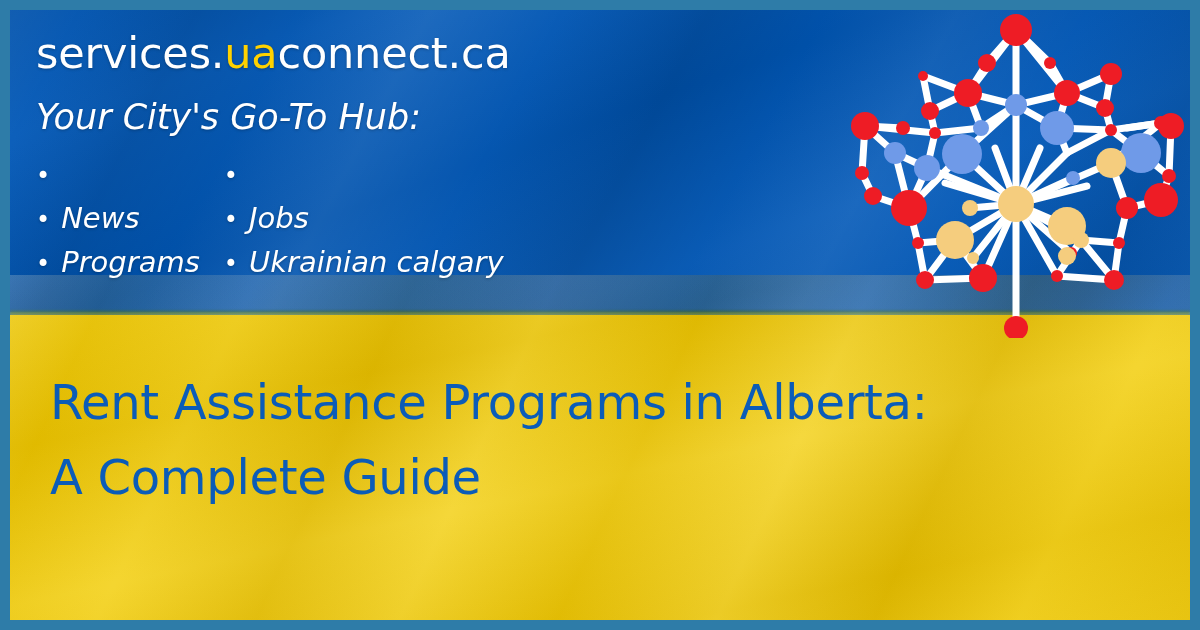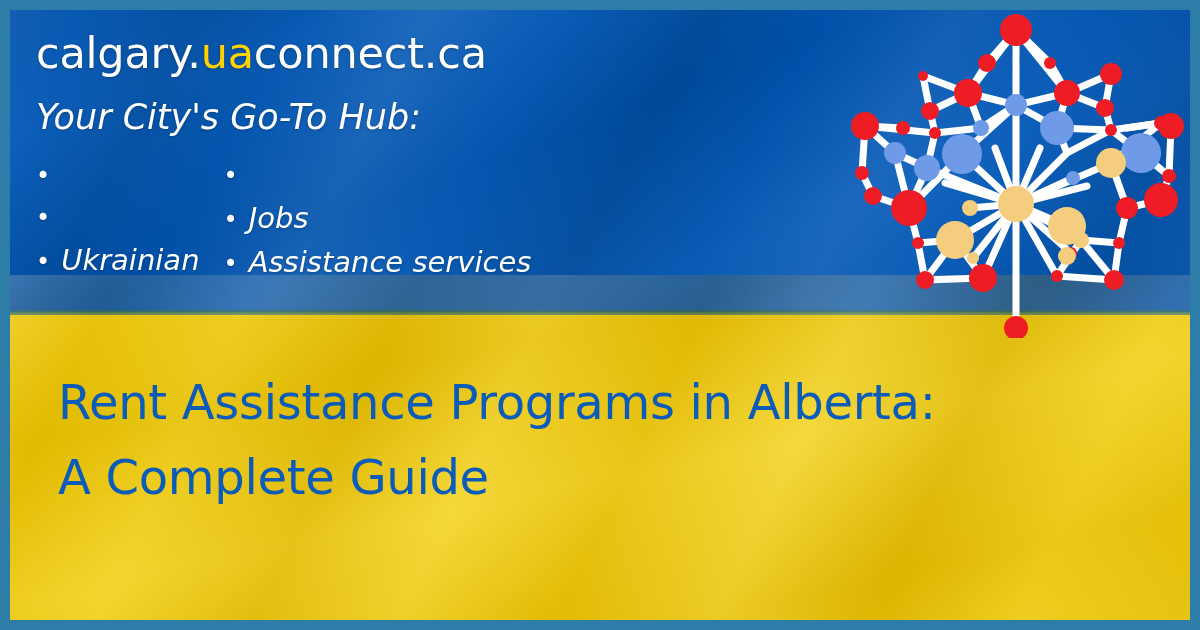--- a/index.html
+++ b/index.html
@@ -119,21 +119,21 @@
     font-size:29px;font-style:italic;color:#ffffff;
     line-height:42px;white-space:nowrap;
     text-shadow:0 1px 3px rgba(0,0,0,.25);
     display:flex;align-items:baseline;gap:11px;
   }
   .bullets li .dot{font-style:normal;font-size:24px;line-height:42px;}
   .col-b{width:auto;}
   .col-a li{min-width:150px;}
 
   .headline{
-    position:absolute;left:48px;top:362px;right:60px;
+    position:absolute;left:40px;top:362px;right:60px;
     font-size:48px;color:#0b5cb8;line-height:1.28;
     letter-spacing:-.3px;
   }
   .headline .l2{display:block;margin-top:14px;}
 
   
   .leaf{
     position:absolute;left:825px;top:-2px;width:360px;height:330px;
   }
   .leaf svg{display:block;width:100%;height:100%;}
@@ -295,49 +295,50 @@
           <circle cx="135" cy="200" r="8" fill="#f5cd7e"></circle>
           <circle cx="120" cy="232" r="19" fill="#f5cd7e"></circle>
           <circle cx="138" cy="250" r="6" fill="#f5cd7e"></circle>
           <circle cx="246" cy="232" r="8" fill="#f5cd7e"></circle>
           <circle cx="232" cy="248" r="9" fill="#f5cd7e"></circle>
         </g>
       </svg>
     </div>
 
     <div class="brand">
-      <span>calgary.</span><span class="accent">ua</span><span>connect.ca</span>
+      <span>services.</span><span class="accent">ua</span><span>connect.ca</span>
     </div>
 
     <div class="tagline">Your City's Go-To Hub:</div>
 
     <div class="bullets">
       <ul class="col-a">
         <li>
             <span class="dot">•</span>
           </li>
         <li>
             <span class="dot">•</span>
-          </li>
-        <li>
-            <span class="dot">•</span>
-            <span>Ukrainian</span>
+            <span>News</span>
+          </li>
+        <li>
+            <span class="dot">•</span>
+            <span>Programs</span>
           </li>
       </ul>
       <ul class="col-b">
         <li>
             <span class="dot">•</span>
           </li>
         <li>
             <span class="dot">•</span>
             <span>Jobs</span>
           </li>
         <li>
             <span class="dot">•</span>
-            <span>Assistance services</span>
+            <span>Ukrainian calgary</span>
           </li>
       </ul>
     </div>
 
     <div class="headline">
       <span class="l1">Rent Assistance Programs in Alberta:</span>
       <span class="l2">A Complete Guide</span>
     </div>
 
   </div>

